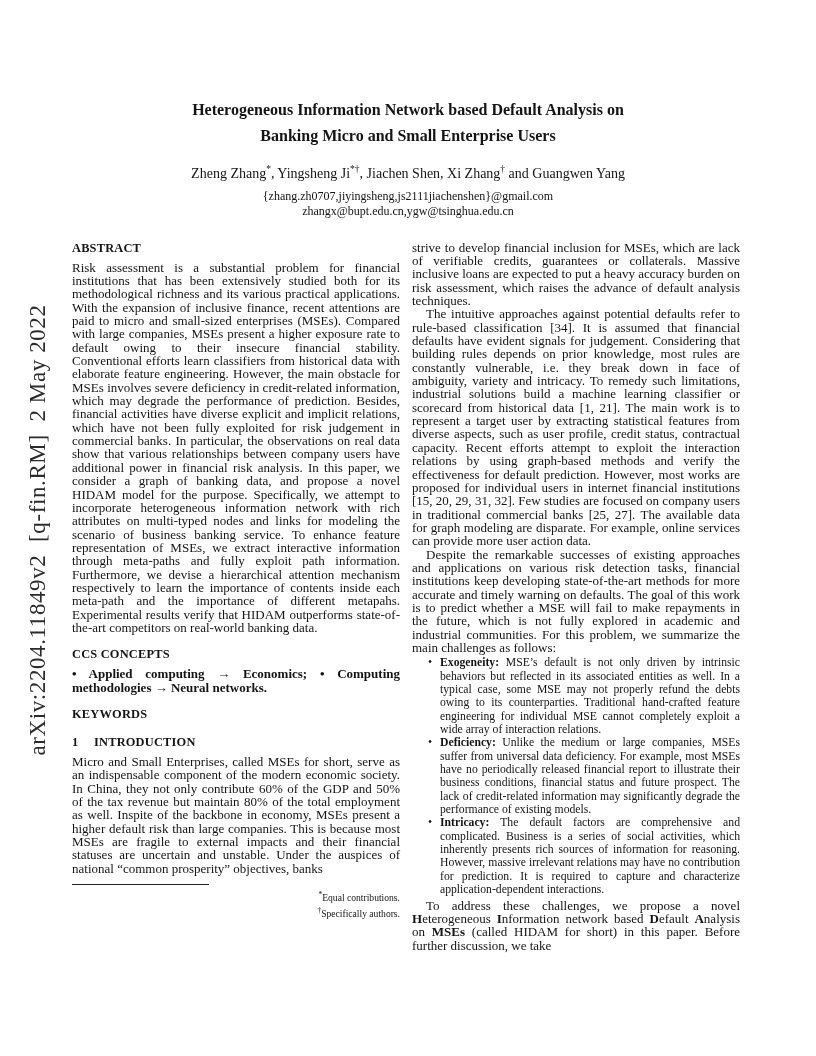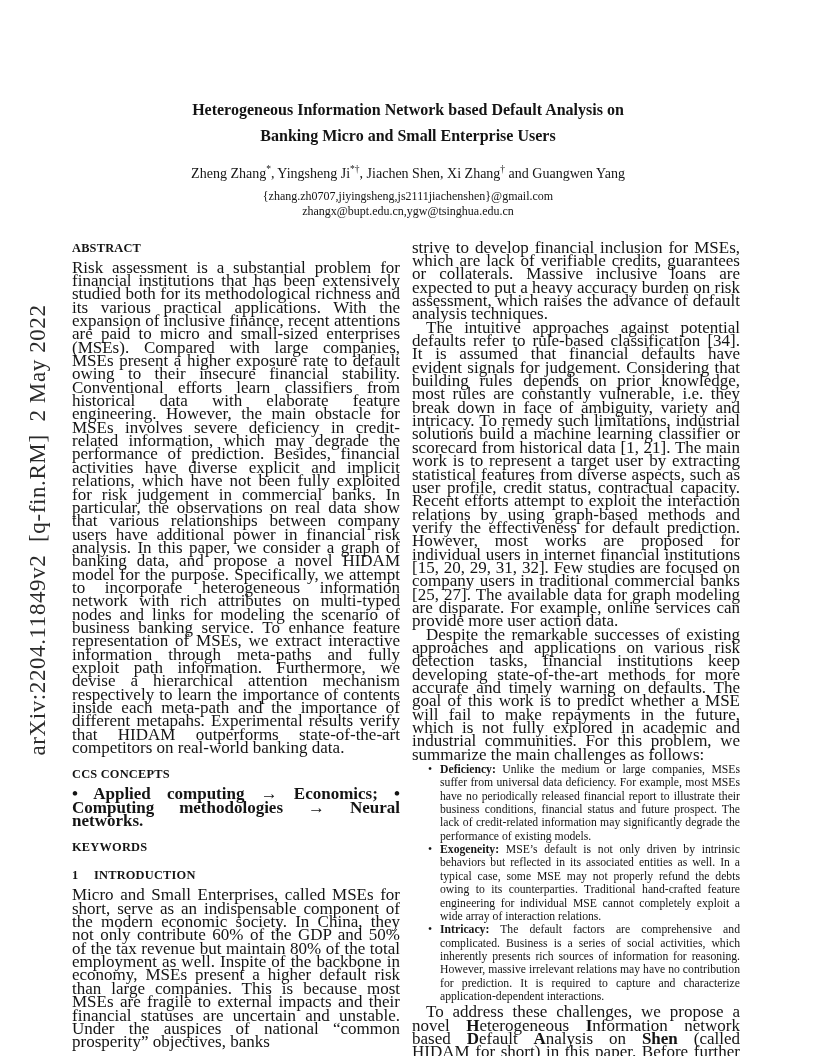--- a/index.html
+++ b/index.html
@@ -29,21 +29,21 @@
 
   
   .columns { display: flex; gap: 12px; padding: 0 64px 0 72px; margin-top: 21px; align-items: flex-start; }
   .col { width: 328px; }
 
   .heading { font-size: 12.4px; font-weight: 700; letter-spacing: 0.2px; margin: 13px 0 5px; }
   .heading.first { margin-top: 0; }
   .secnum { display: inline-block; width: 22px; }
 
   .body-text {
-    font-size: 17px; line-height: 13.35px;
+    font-size: 13px; line-height: 13.35px;
     text-align: justify; margin: 0;
     hyphens: auto; -webkit-hyphens: auto;
   }
   .indent { text-indent: 14px; }
   .ccs { font-weight: 700; }
 
   .bullets { list-style: none; margin: 2px 0 2px; padding: 0 0 0 28px; }
   .bullets li {
     position: relative; font-size: 11.7px; line-height: 13.35px;
     text-align: justify; hyphens: auto; -webkit-hyphens: auto;
@@ -90,22 +90,22 @@
         <div class="footnote"><sup>†</sup><span>Specifically authors.</span></div>
       </div>
     </div>
 
     <div class="col">
       <p class="body-text">strive to develop financial inclusion for MSEs, which are lack of verifiable credits, guarantees or collaterals. Massive inclusive loans are expected to put a heavy accuracy burden on risk assessment, which raises the advance of default analysis techniques.</p>
       <p class="body-text indent">The intuitive approaches against potential defaults refer to rule-based classification [34]. It is assumed that financial defaults have evident signals for judgement. Considering that building rules depends on prior knowledge, most rules are constantly vulnerable, i.e. they break down in face of ambiguity, variety and intricacy. To remedy such limitations, industrial solutions build a machine learning classifier or scorecard from historical data [1, 21]. The main work is to represent a target user by extracting statistical features from diverse aspects, such as user profile, credit status, contractual capacity. Recent efforts attempt to exploit the interaction relations by using graph-based methods and verify the effectiveness for default prediction. However, most works are proposed for individual users in internet financial institutions [15, 20, 29, 31, 32]. Few studies are focused on company users in traditional commercial banks [25, 27]. The available data for graph modeling are disparate. For example, online services can provide more user action data.</p>
       <p class="body-text indent">Despite the remarkable successes of existing approaches and applications on various risk detection tasks, financial institutions keep developing state-of-the-art methods for more accurate and timely warning on defaults. The goal of this work is to predict whether a MSE will fail to make repayments in the future, which is not fully explored in academic and industrial communities. For this problem, we summarize the main challenges as follows:</p>
 
       <ul class="bullets">
+        <li><span class="term">Exogeneity:</span><span> MSE’s default is not only driven by intrinsic behaviors but reflected in its associated entities as well. In a typical case, some MSE may not properly refund the debts owing to its counterparties. Traditional hand-crafted feature engineering for individual MSE cannot completely exploit a wide array of interaction relations.</span></li>
         <li><span class="term">Deficiency:</span><span> Unlike the medium or large companies, MSEs suffer from universal data deficiency. For example, most MSEs have no periodically released financial report to illustrate their business conditions, financial status and future prospect. The lack of credit-related information may significantly degrade the performance of existing models.</span></li>
-        <li><span class="term">Exogeneity:</span><span> MSE’s default is not only driven by intrinsic behaviors but reflected in its associated entities as well. In a typical case, some MSE may not properly refund the debts owing to its counterparties. Traditional hand-crafted feature engineering for individual MSE cannot completely exploit a wide array of interaction relations.</span></li>
         <li><span class="term">Intricacy:</span><span> The default factors are comprehensive and complicated. Business is a series of social activities, which inherently presents rich sources of information for reasoning. However, massive irrelevant relations may have no contribution for prediction. It is required to capture and characterize application-dependent interactions.</span></li>
       </ul>
 
-      <p class="body-text indent"><span>To address these challenges, we propose a novel </span><b>H</b><span>eterogeneous </span><b>I</b><span>nformation network based </span><b>D</b><span>efault </span><b>A</b><span>nalysis on </span><b>Shen</b><span> (called HIDAM for short) in this paper. Before further discussion, we take</span></p>
+      <p class="body-text indent"><span>To address these challenges, we propose a novel </span><b>H</b><span>eterogeneous </span><b>I</b><span>nformation network based </span><b>D</b><span>efault </span><b>A</b><span>nalysis on </span><b>MSEs</b><span> (called HIDAM for short) in this paper. Before further discussion, we take</span></p>
     </div>
 
   </div>
 </div>
 
 </body></html>

